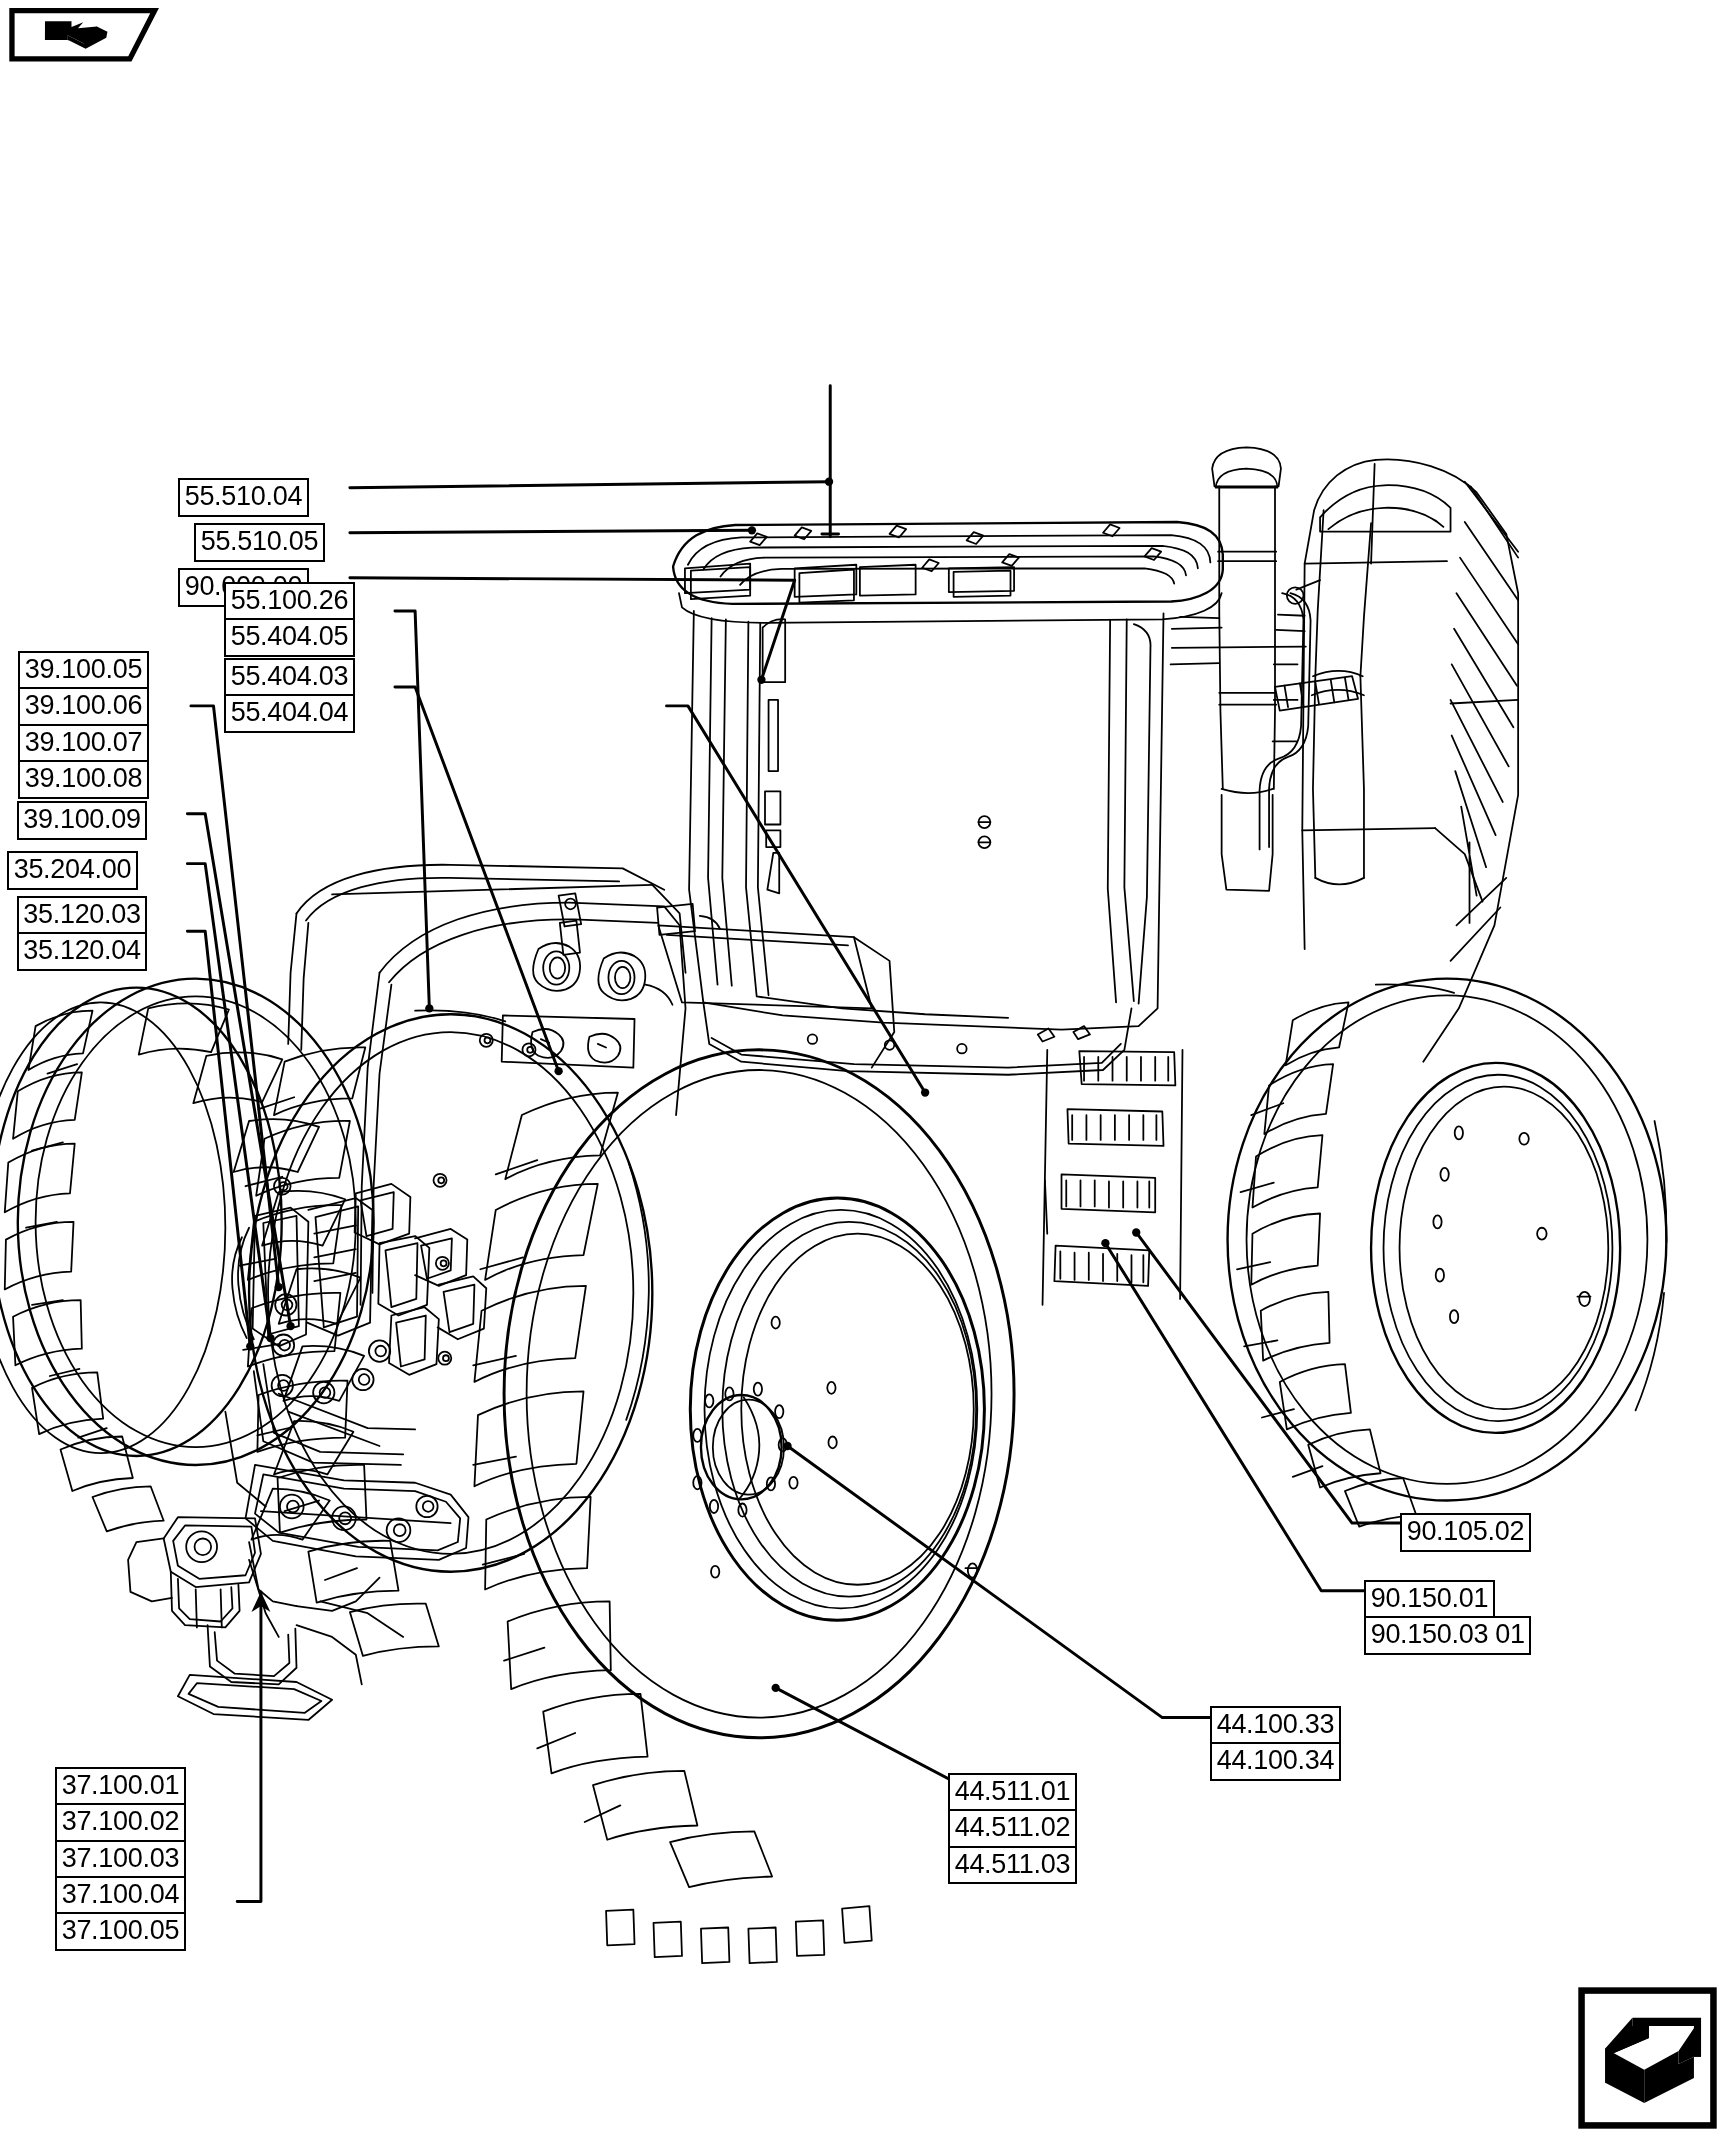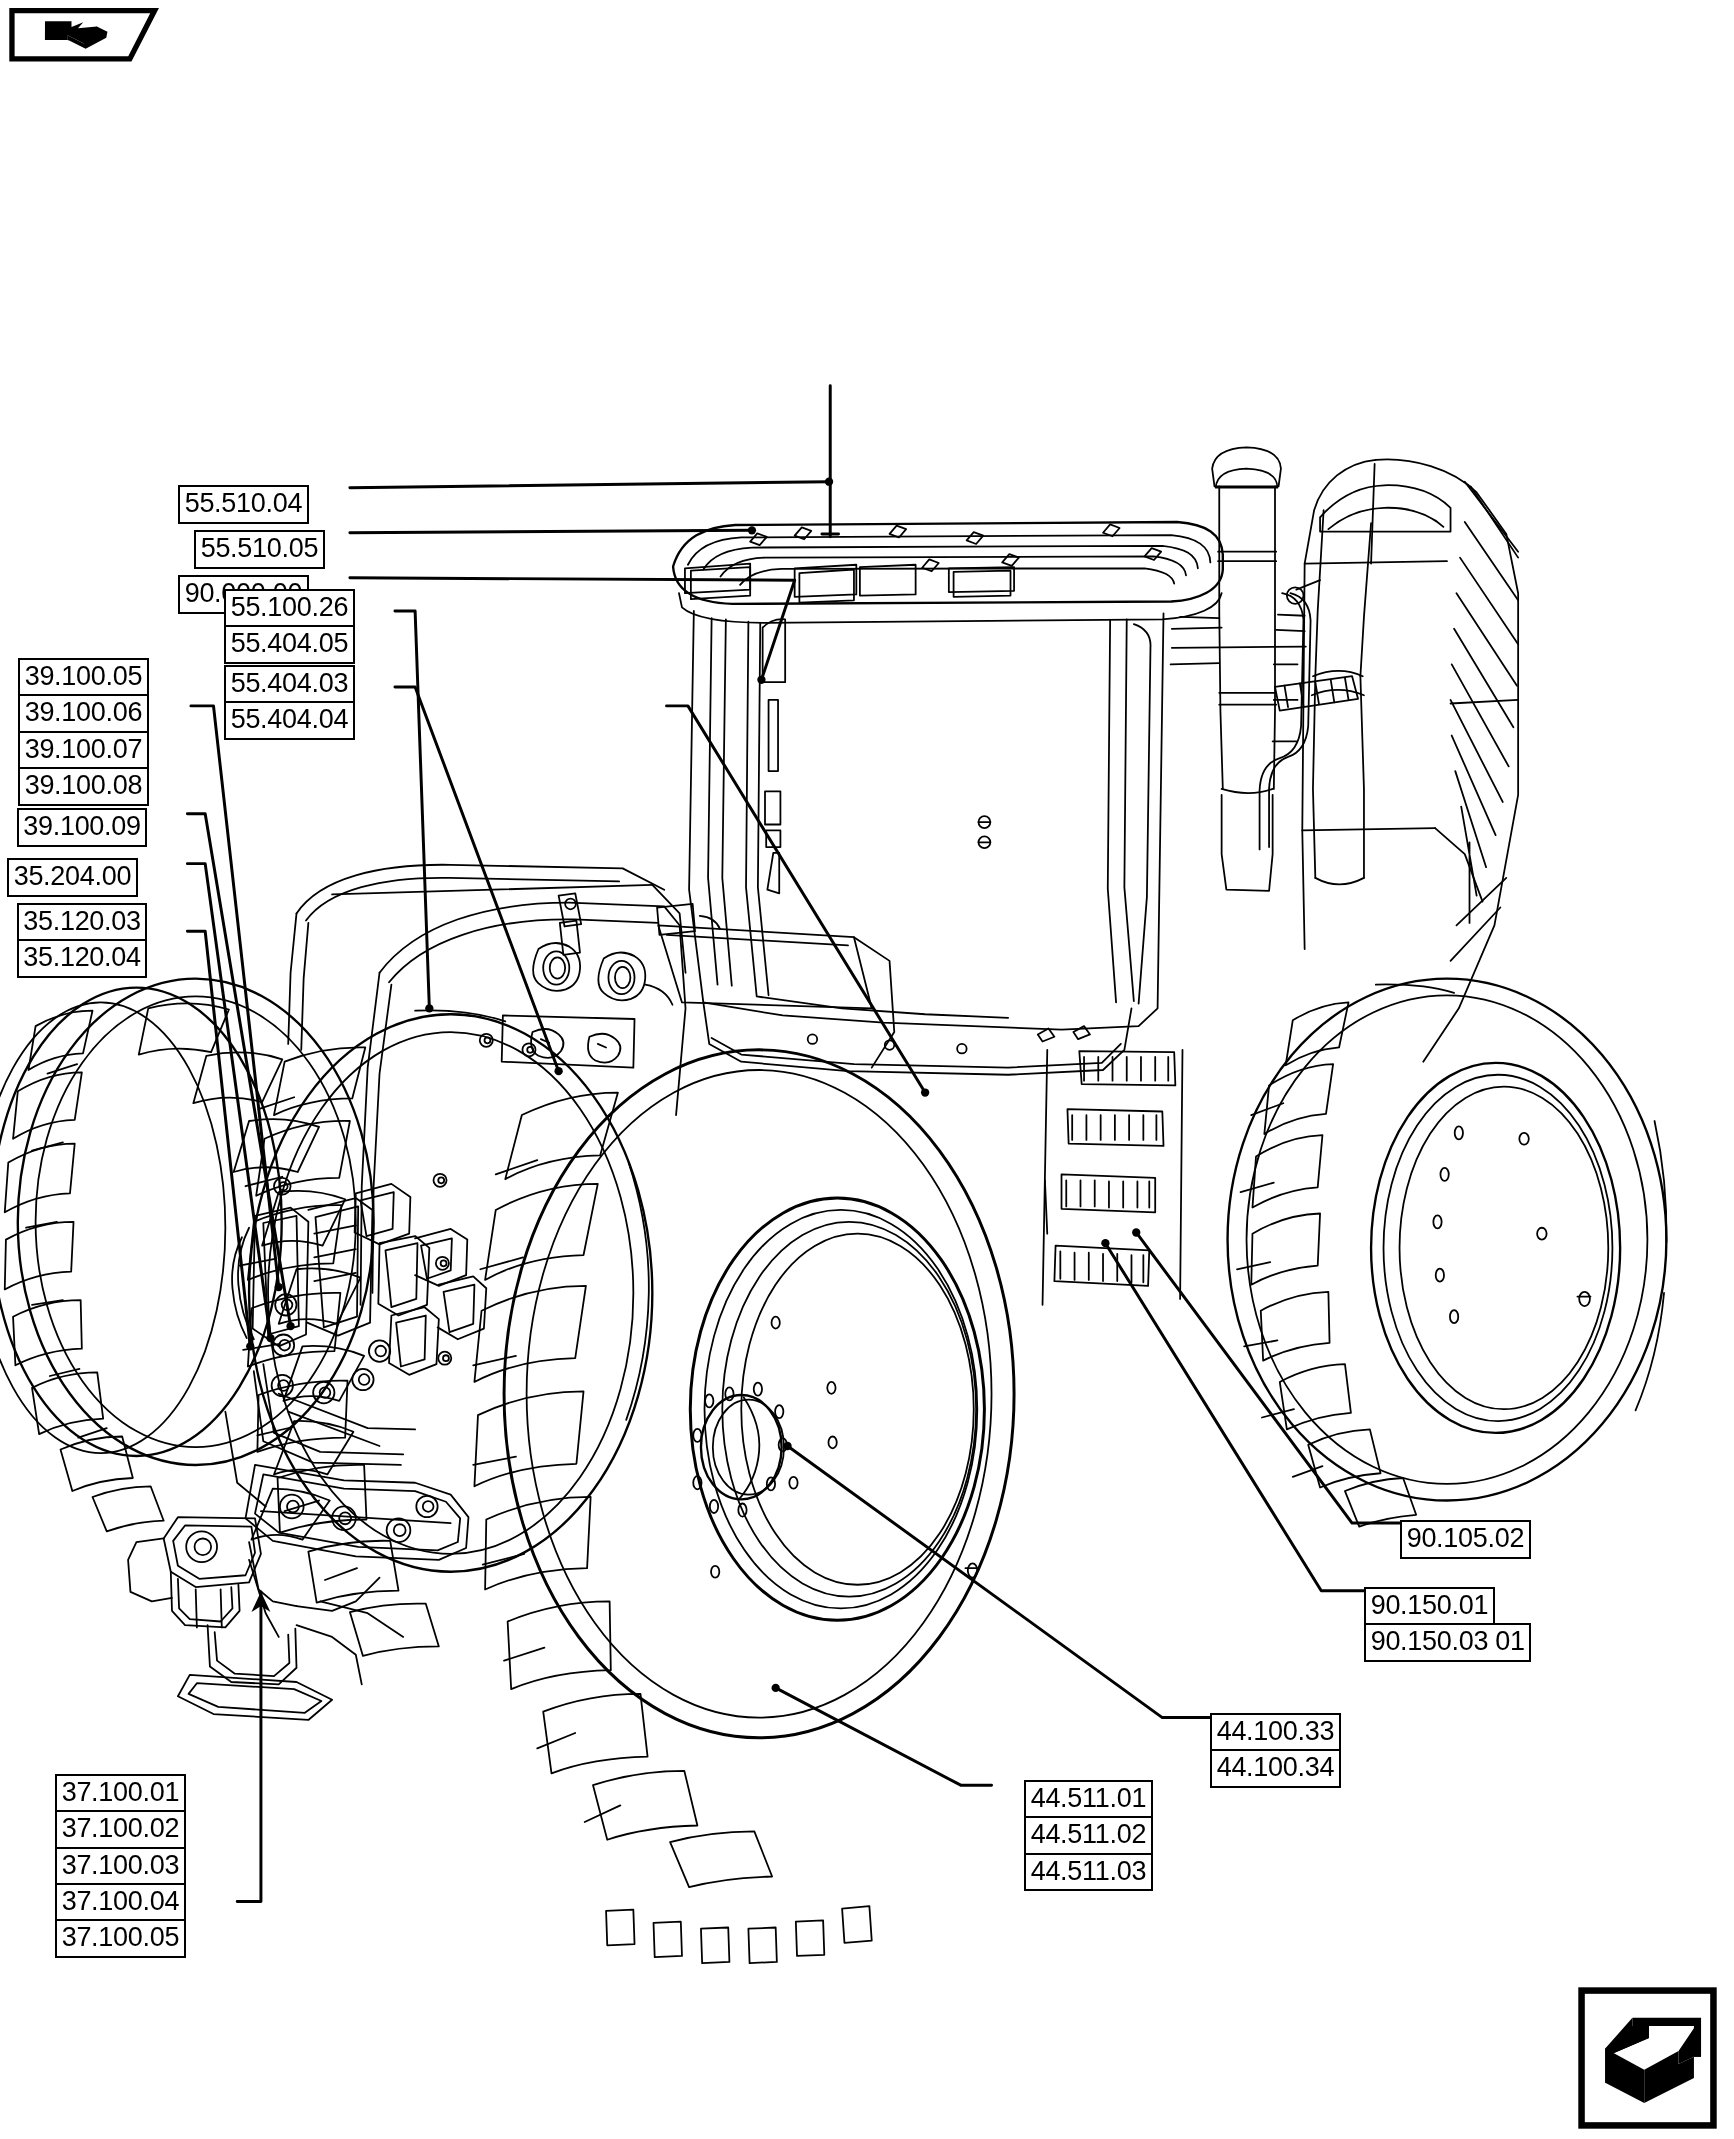--- a/index.html
+++ b/index.html
@@ -57,21 +57,21 @@
     background: #fff;
     font-family: "Liberation Sans", sans-serif;
     font-size: 27px;
     line-height: 1;
     color: #000;
     padding: 3px 4.7px 4.7px 4.7px;
     white-space: nowrap;
     letter-spacing: -0.3px;
     margin-top: -2.4px;
   }
-  .label-box:first-child { margin-top: 16px; }
+  .label-box:first-child { margin-top: 9px; }
 </style>
 </head>
 <body>
 
 <div id="page">
 
   <div class="nav-icon-prev">
     <svg width="160" height="56" viewBox="0 0 270 95">
       <path d="M6,6 L248,6 L206,88 L6,88 Z" fill="#ffffff" stroke="#000000" stroke-width="9"></path>
       <g fill="#000000">
@@ -580,21 +580,21 @@
   <div class="label-group" style="left:1364px; top:1571px;">
     <div class="label-box">90.150.01</div>
     <div class="label-box">90.150.03 01</div>
   </div>
 
   <div class="label-group" style="left:1210px; top:1697px;">
     <div class="label-box">44.100.33</div>
     <div class="label-box">44.100.34</div>
   </div>
 
-  <div class="label-group" style="left:1024px; top:1764px;">
+  <div class="label-group" style="left:948px; top:1764px;">
     <div class="label-box">44.511.01</div>
     <div class="label-box">44.511.02</div>
     <div class="label-box">44.511.03</div>
   </div>
 
   <div class="label-group" style="left:55px; top:1758px;">
     <div class="label-box">37.100.01</div>
     <div class="label-box">37.100.02</div>
     <div class="label-box">37.100.03</div>
     <div class="label-box">37.100.04</div>

